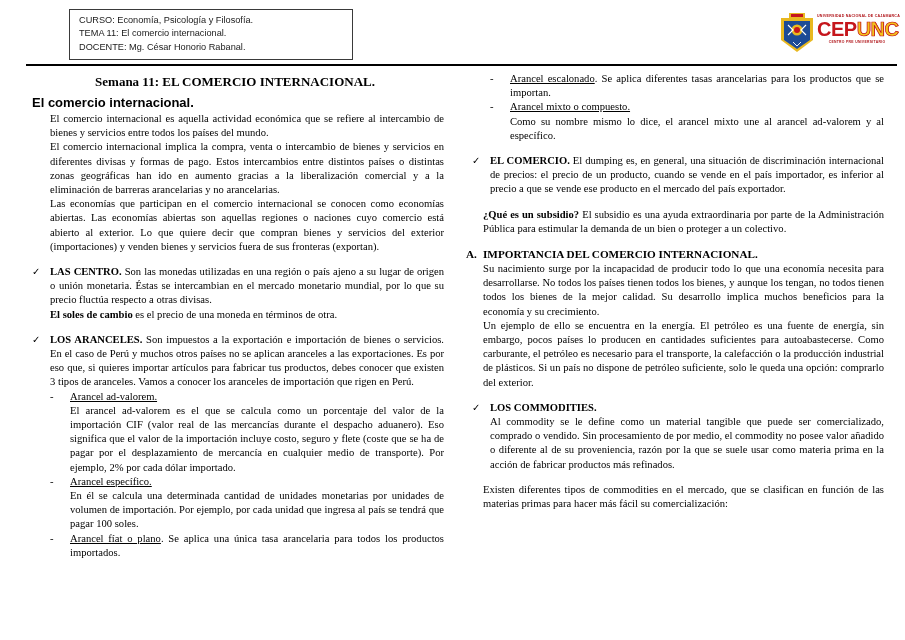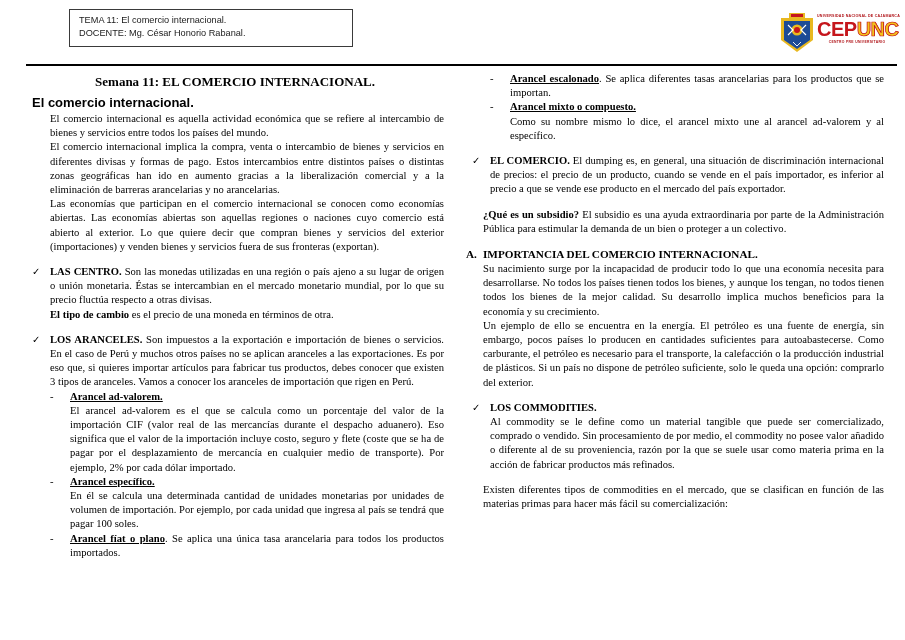--- a/index.html
+++ b/index.html
@@ -177,21 +177,21 @@
   .dash-mark {
     width: 20px;
     flex: 0 0 20px;
     line-height: 14.2px;
   }
   .dash-body {
     flex: 1 1 auto;
     text-align: justify;
     text-justify: inter-word;
   }
-  .u-b { font-weight: bold; text-decoration: underline; }
+  .u-b { font-weight: normal; text-decoration: underline; }
   .indent-2 {
     margin: 0 0 0 44px;
     text-align: justify;
     text-justify: inter-word;
   }
   .alpha-row {
     display: flex;
     margin-left: 0px;
     font-weight: bold;
     font-size: 11.2px;
@@ -206,20 +206,21 @@
   .bold-lead { font-weight: bold; }
 </style>
 </head>
 <body>
 
 <div class="page">
 
   <div class="header-row">
 
     <div class="course-box">
+      <div>CURSO: Economía, Psicología y Filosofía.</div>
       <div>TEMA 11: El comercio internacional.</div>
       <div>DOCENTE: Mg. César Honorio Rabanal.</div>
     </div>
 
     <div class="logo">
       <svg class="crest" viewBox="0 0 36 40">
         <rect x="2" y="5" width="32" height="22" fill="#e8b820"></rect>
         <path d="M2 27 L2 27 L18 39 L34 27 Z" fill="#e8b820"></path>
         <rect x="5" y="8" width="26" height="19" fill="#1c4b96"></rect>
         <path d="M5 27 L18 36 L31 27 Z" fill="#1c4b96"></path>
@@ -250,21 +251,21 @@
       <div class="sub-head">El comercio internacional.</div>
 
       <p class="body">El comercio internacional es aquella actividad económica que se refiere al intercambio de bienes y servicios entre todos los países del mundo.</p>
       <p class="body">El comercio internacional implica la compra, venta o intercambio de bienes y servicios en diferentes divisas y formas de pago. Estos intercambios entre distintos países o distintas zonas geográficas han ido en aumento gracias a la liberalización comercial y a la eliminación de barreras arancelarias y no arancelarias.</p>
       <p class="body">Las economías que participan en el comercio internacional se conocen como economías abiertas. Las economías abiertas son aquellas regiones o naciones cuyo comercio está abierto al exterior. Lo que quiere decir que compran bienes y servicios del exterior (importaciones) y venden bienes y servicios fuera de sus fronteras (exportan).</p>
 
       <div class="spacer"></div>
 
       <div class="bullet-row">
         <span class="bullet-mark">✓</span>
-        <span class="bullet-body"><b>LAS CENTRO.</b><span> Son las monedas utilizadas en una región o país ajeno a su lugar de origen o unión monetaria. Éstas se intercambian en el mercado monetario mundial, por lo que su precio fluctúa respecto a otras divisas.</span><br><b>El tipo de cambio</b><span> es el precio de una moneda en términos de otra.</span></span>
+        <span class="bullet-body"><b>LAS CENTRO.</b><span> Son las monedas utilizadas en una región o país ajeno a su lugar de origen o unión monetaria. Éstas se intercambian en el mercado monetario mundial, por lo que su precio fluctúa respecto a otras divisas.</span><br><b>El soles de cambio</b><span> es el precio de una moneda en términos de otra.</span></span>
       </div>
 
       <div class="spacer"></div>
 
       <div class="bullet-row">
         <span class="bullet-mark">✓</span>
         <span class="bullet-body"><b>LOS ARANCELES.</b><span> Son impuestos a la exportación e importación de bienes o servicios. En el caso de Perú y muchos otros países no se aplican aranceles a las exportaciones. Es por eso que, si quieres importar artículos para fabricar tus productos, debes conocer que existen 3 tipos de aranceles. Vamos a conocer los aranceles de importación que rigen en Perú.</span></span>
       </div>
 
       <div class="dash-row">

